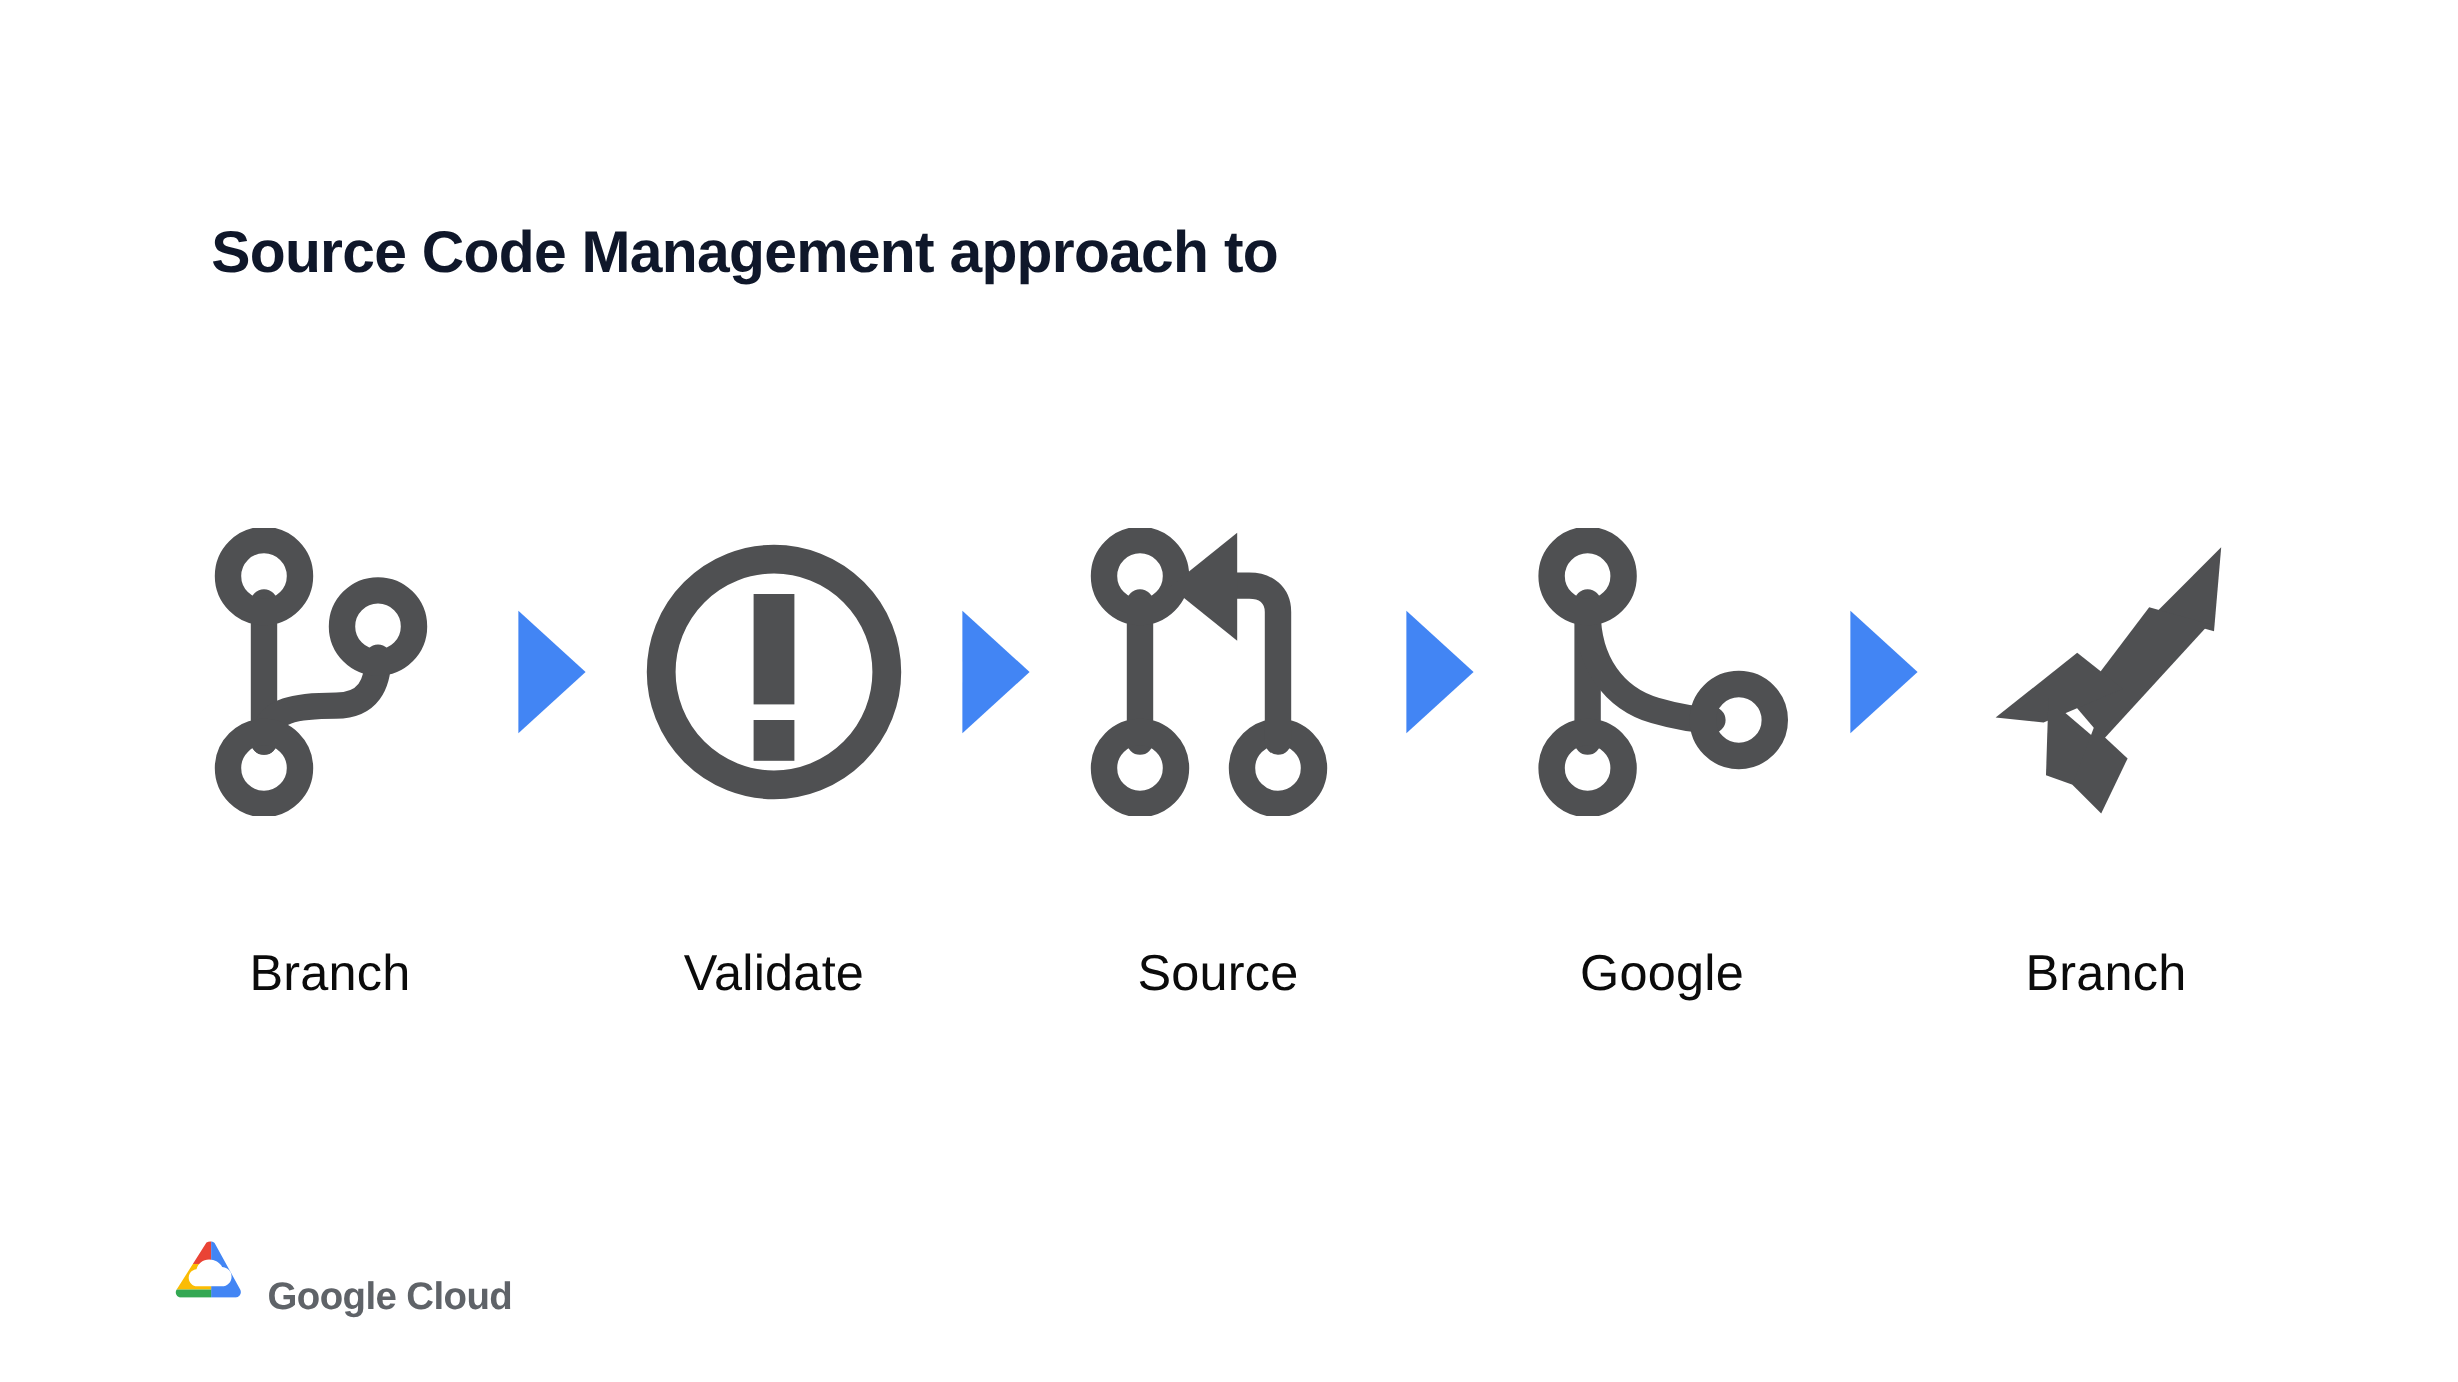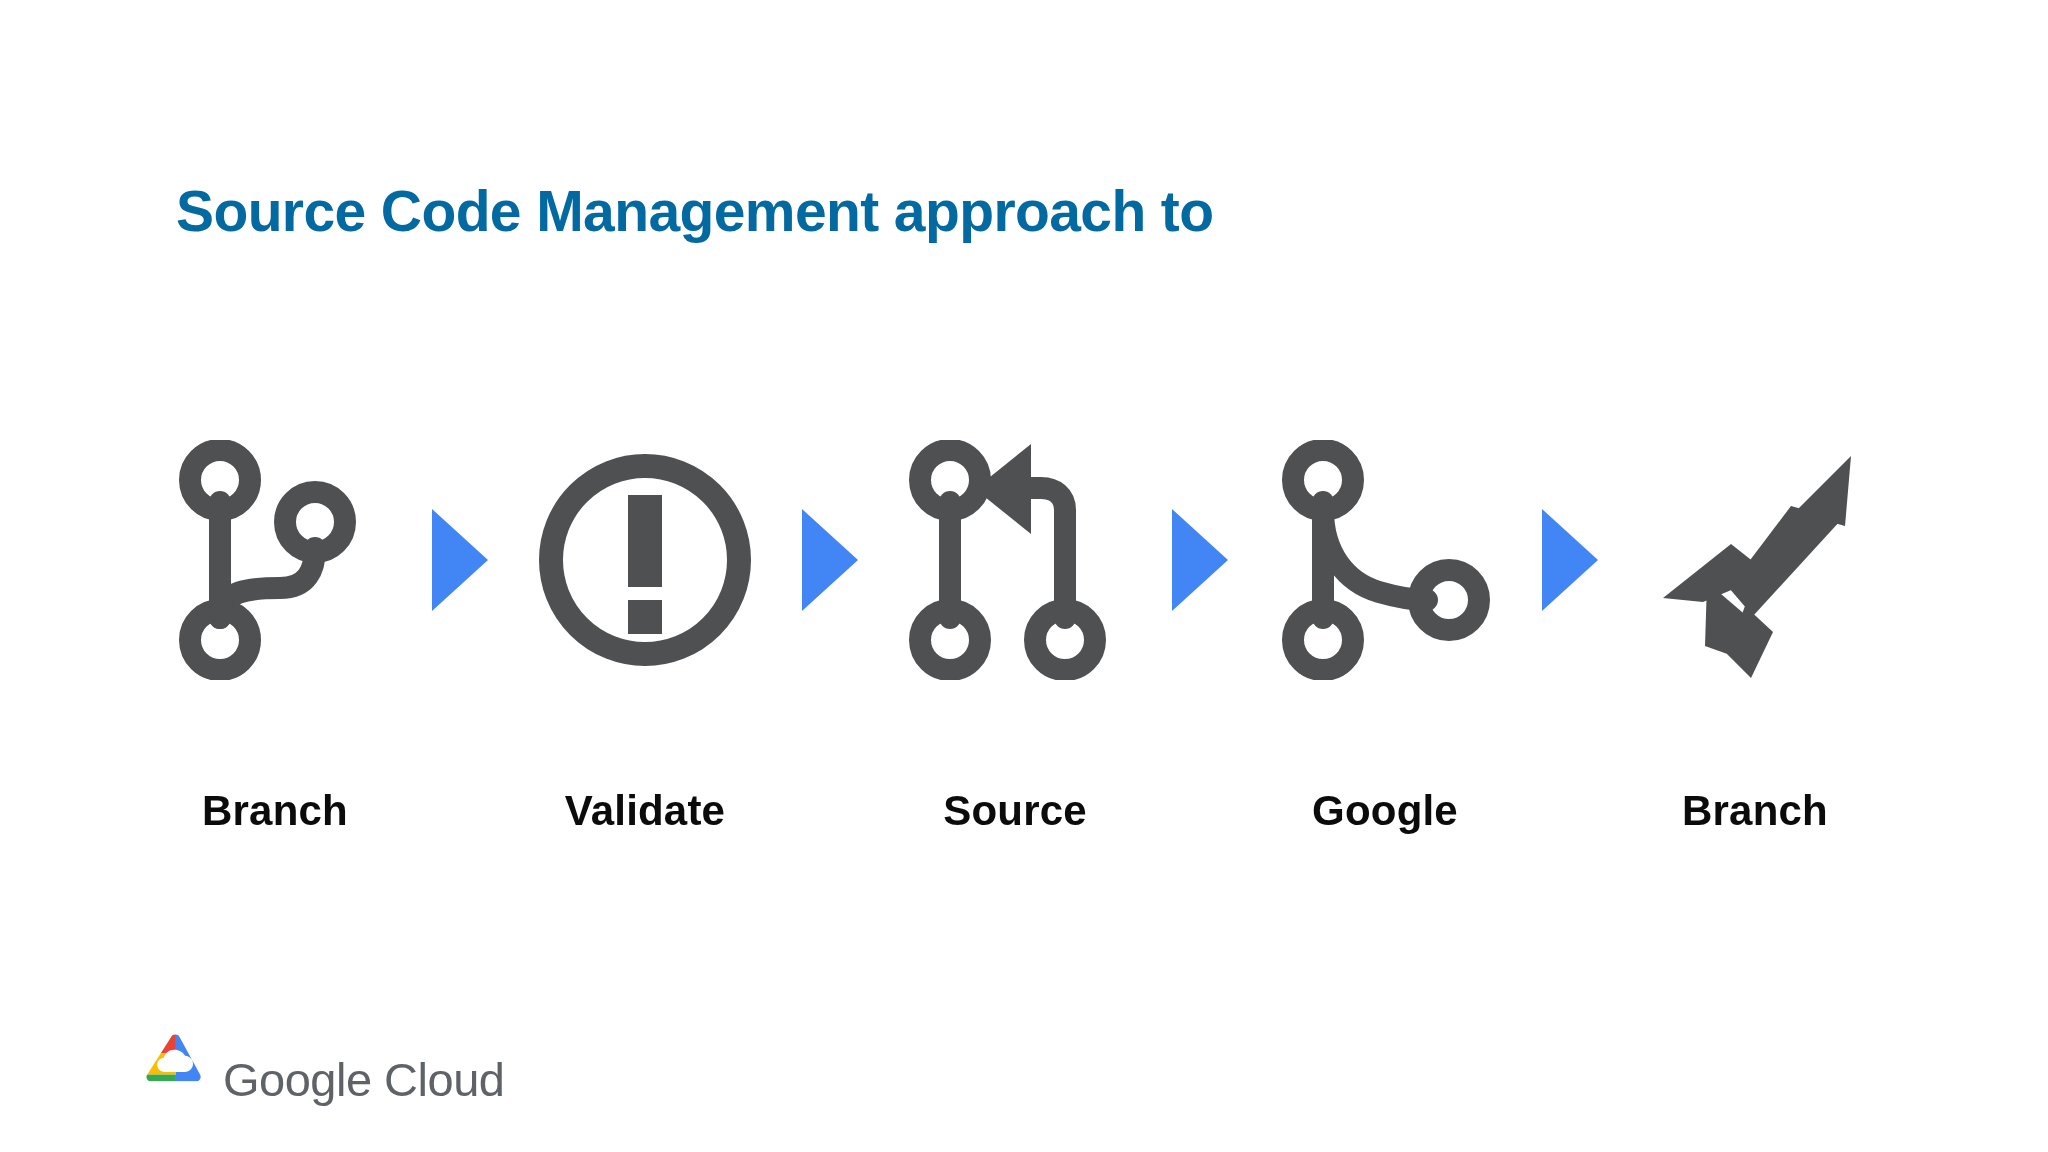--- a/index.html
+++ b/index.html
@@ -23,25 +23,25 @@
   }
 
   
   #title-block {
     position: absolute;
     left: 176px;
     top: 170px;
     width: 1400px;
   }
   .title-line {
-    font-size: 57px;
+    font-size: 49px;
     font-weight: 700;
     line-height: 82px;
     letter-spacing: -0.6px;
-    color: #0369a1;
+    color: #0f172a;
     white-space: nowrap;
   }
 
   
   #flow {
     position: absolute;
     left: 150px;
     top: 400px;
     width: 1780px;
     height: 320px;
@@ -83,21 +83,21 @@
     display: flex;
     flex-direction: row;
     align-items: center;
   }
   .label-cell {
     width: 250px;
     text-align: center;
     flex: 0 0 auto;
     font-size: 42px;
     line-height: 56px;
-    font-weight: 700;
+    font-weight: 400;
     color: #0B0B0B;
     letter-spacing: 0.2px;
     margin-top: 28px;
   }
   .label-gap {
     width: 120px;
     flex: 0 0 auto;
   }
 
   
@@ -105,23 +105,23 @@
     position: absolute;
     left: 143px;
     top: 1020px;
     display: flex;
     flex-direction: row;
     align-items: center;
     gap: 18px;
   }
   #cloud-mark { display: block; }
   #wordmark {
-    font-size: 47px;
+    font-size: 32px;
     line-height: 50px;
-    font-weight: 400;
+    font-weight: 700;
     color: #5F6368;
     letter-spacing: -0.5px;
     white-space: nowrap;
     margin-top: 35px;
   }
 </style>
 </head>
 <body>
 
 <div id="slide">

